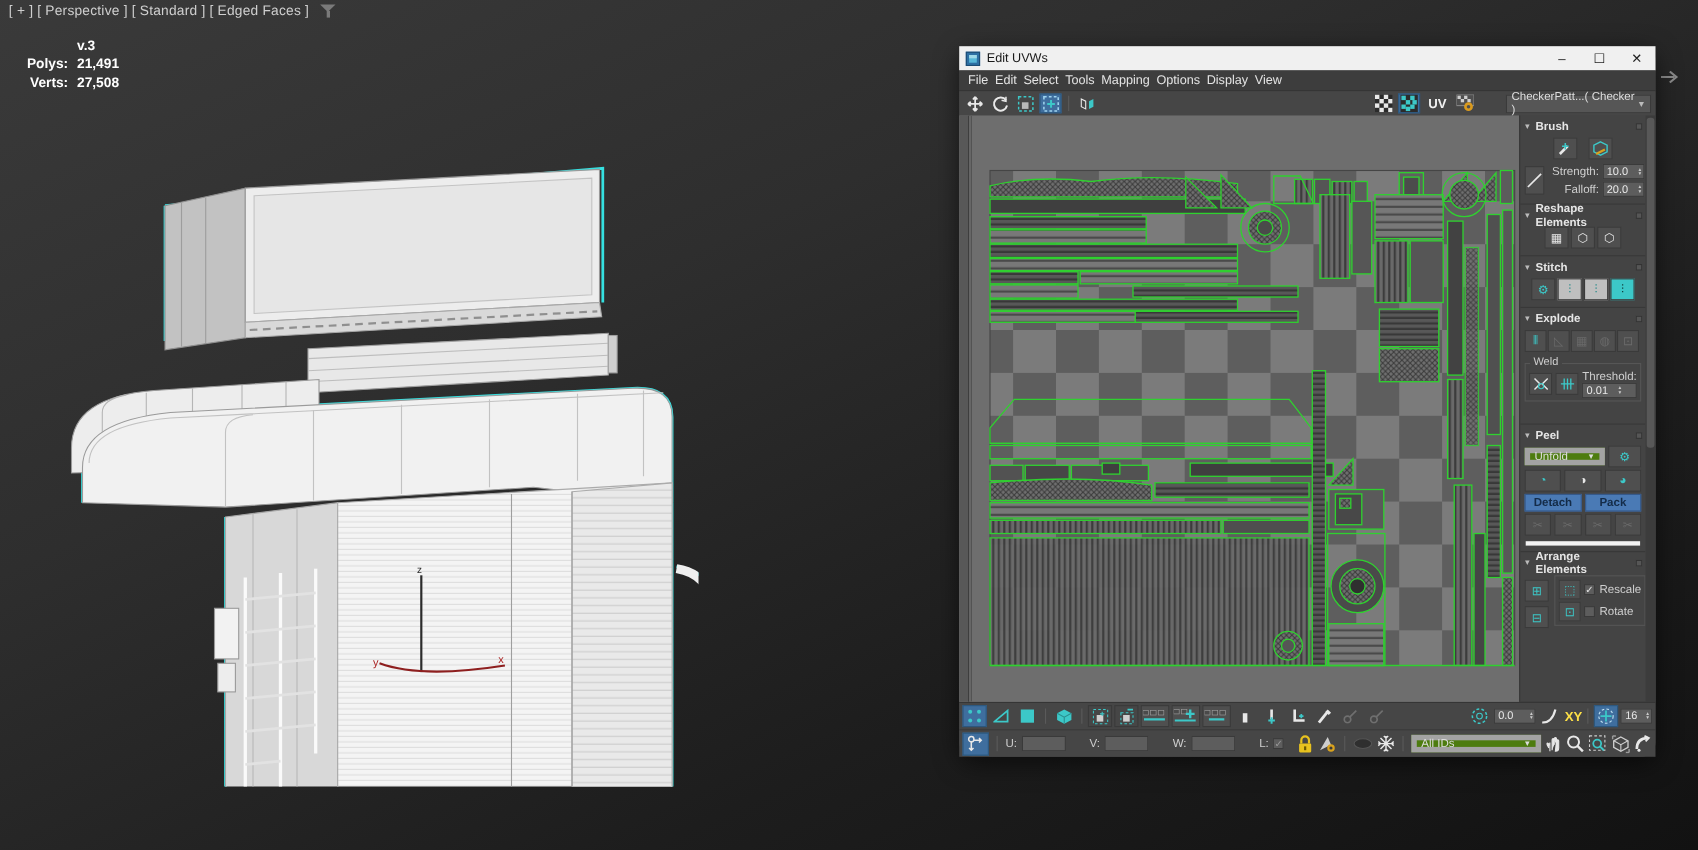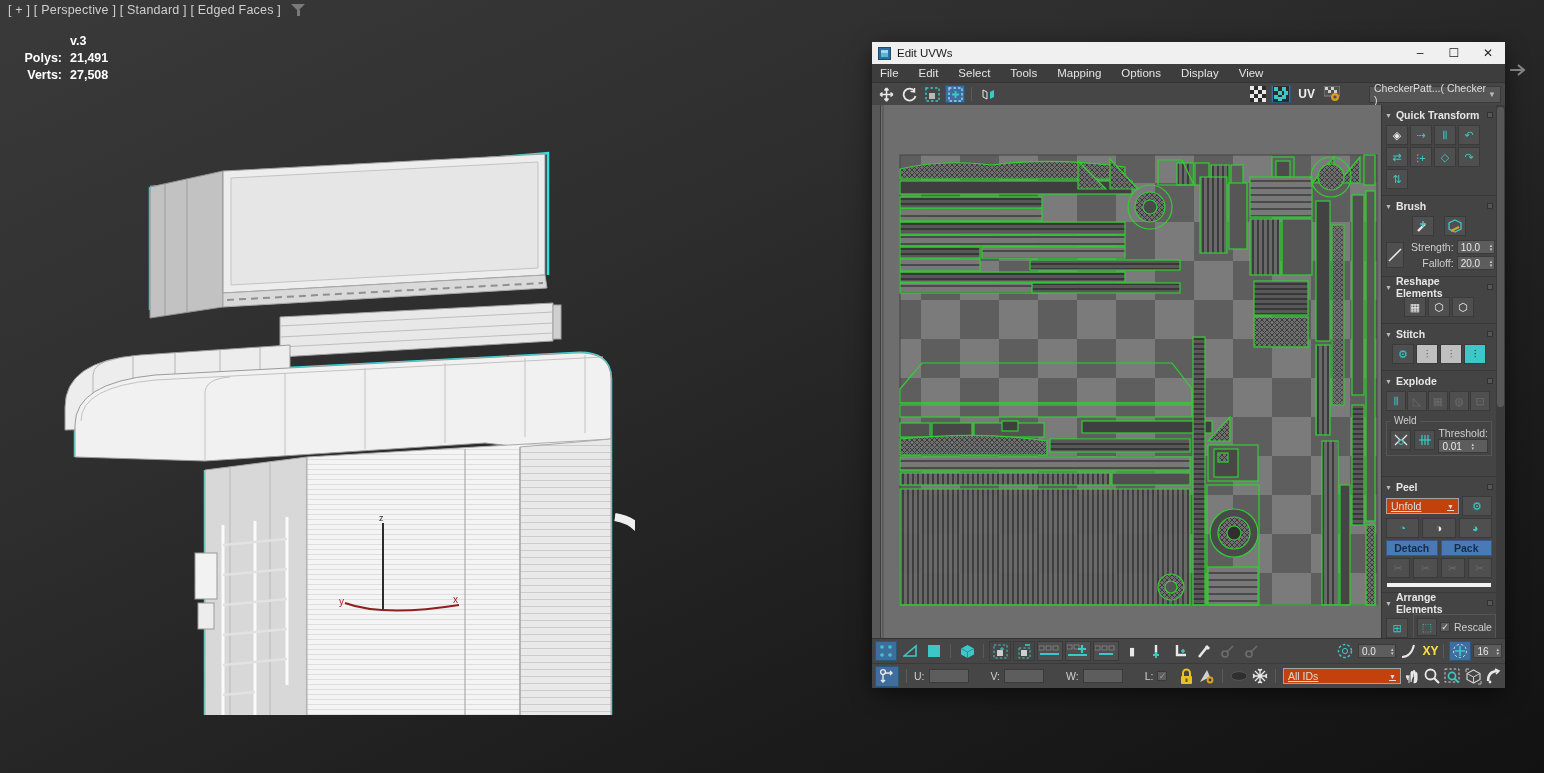--- a/index.html
+++ b/index.html
@@ -31,21 +31,21 @@
     padding-left:6px; font-size:11.5px; }
   .titlebar .appicon { width:13px; height:13px; margin-right:6px; background:#2e6fa3;
     border:1px solid #1c4c74; position:relative; }
   .titlebar .appicon:before { content:""; position:absolute; inset:2px; background:
     linear-gradient(#9fd8e8 0 0) 0 0/100% 3px no-repeat, #57b7d8; }
   .titlebar .tspacer { flex:1; }
   .cap-btn { width:34px; height:22px; display:flex; align-items:center; justify-content:center;
     color:#222; font-size:12px; }
 
   .menubar { height:19px; background:#3d3d3d; display:flex; align-items:center; padding-left:8px;
-    gap:20px; color:#e4e4e4; font-size:11.5px; border-bottom:1px solid #333; }
+    gap:6px; color:#e4e4e4; font-size:11.5px; border-bottom:1px solid #333; }
 
   .toolbar { height:22px; background:#464646; display:flex; align-items:center; padding:0 4px; gap:3px; }
   .tool { width:20px; height:18px; display:flex; align-items:center; justify-content:center; }
   .tool.active { background:#3f6e9e; border:1px solid #2c5population; border:1px solid #2c577d; }
   .sep { width:1px; height:14px; background:#5a5a5a; margin:0 3px; }
   .tspring { flex:1; }
   .uv-lab { color:#f0f0f0; font-weight:bold; font-size:12px; padding:0 4px; }
   .tex-drop { width:132px; height:17px; background:#565656; border:1px solid #3a3a3a; color:#ddd;
     display:flex; align-items:center; padding:0 4px; font-size:10.5px;margin-left:24px; }
   .tex-drop .arr { margin-left:auto; font-size:8px; color:#bbb; }
@@ -72,22 +72,22 @@
   .tile.white { color:#e8e8e8; }
   .tile.dis { color:#6a6a6a; }
   .tile.on { background:#3f6e9e; border-color:#2c577d; }
   .rowline { display:flex; align-items:center; gap:3px; padding:1px 4px; }
   .flabel { color:#cfcfcf; font-size:10.5px; }
   .spin { display:flex; align-items:center; background:#5d5d5d; border:1px solid #3a3a3a; height:14px; }
   .spin .val { width:30px; text-align:left; padding-left:3px; color:#e8e8e8; font-size:10px; }
   .spin .ud { display:flex; flex-direction:column; font-size:5px; color:#ccc; line-height:4px; padding:0 2px; }
   .gbox { border:1px solid #565656; margin:16px 4px; padding:2px 3px; position:relative; }
   .gbox .glab { position:absolute; top:-7px; left:4px; background:#444; padding:0 3px; color:#cfcfcf; font-size:10px; }
-  .ddl { flex:1; height:16px; background:#c2410c; border:1px solid #a3a3a3; display:flex; align-items:center;
-    padding:0 4px; color:#ddd; font-size:10.5px;text-decoration:underline; }
+  .ddl { flex:1; height:16px; background:#4d7c0f; border:5px solid #a3a3a3; display:flex; align-items:center;
+    padding:0 4px; color:#ddd; font-size:10.5px; }
   .ddl .arr { margin-left:auto; font-size:7px; }
   .btn-blue { flex:1; height:16px; background:#4a7ab5; border:1px solid #36598a; color:#142c49;
     font-weight:bold; display:flex; align-items:center; justify-content:center; font-size:10.5px; }
   .whitebar { height:4px; background:#f2f2f2; margin:4px 5px 1px; }
   .chkrow { display:flex; align-items:center; gap:4px; }
   .chk { width:10px; height:10px; background:#5d5d5d; border:1px solid #3a3a3a; color:#e8e8e8;
     font-size:9px; line-height:9px; text-align:center; }
 
   
   .botbar { height:25px; background:#464646; border-top:1px solid #333; display:flex; align-items:center;
@@ -435,38 +435,20 @@
           <rect x="484" y="86" width="9" height="330" fill="#585858"></rect>
           <rect x="484" y="420" width="9" height="80" fill="url(#px)"></rect>
           <line x1="18" y1="500" x2="495" y2="500"></line>
         </g>
       </svg>
     </div>
 
     <div class="panel">
       <div class="pcol">
 
-        <div class="sect">
-          <div class="shead">
-            <span class="tri">▼</span>
-            <span>Quick Transform</span>
-            <span class="tear"></span>
-          </div>
-          <div class="tiles">
-            <span class="tile white">◈</span>
-            <span class="tile">⇢</span>
-            <span class="tile">⦀</span>
-            <span class="tile">↶</span>
-            <span class="tile">⇄</span>
-            <span class="tile">⁝+</span>
-            <span class="tile">◇</span>
-            <span class="tile">↷</span>
-            <span class="tile">⇅</span>
-          </div>
-        </div>
 
         <div class="sect">
           <div class="shead">
             <span class="tri">▼</span>
             <span>Brush</span>
             <span class="tear"></span>
           </div>
           <div class="tiles" style="justify-content:center; gap:10px;">
             <span class="tile">
               <svg class="ic" width="14" height="14" viewBox="0 0 14 14">

